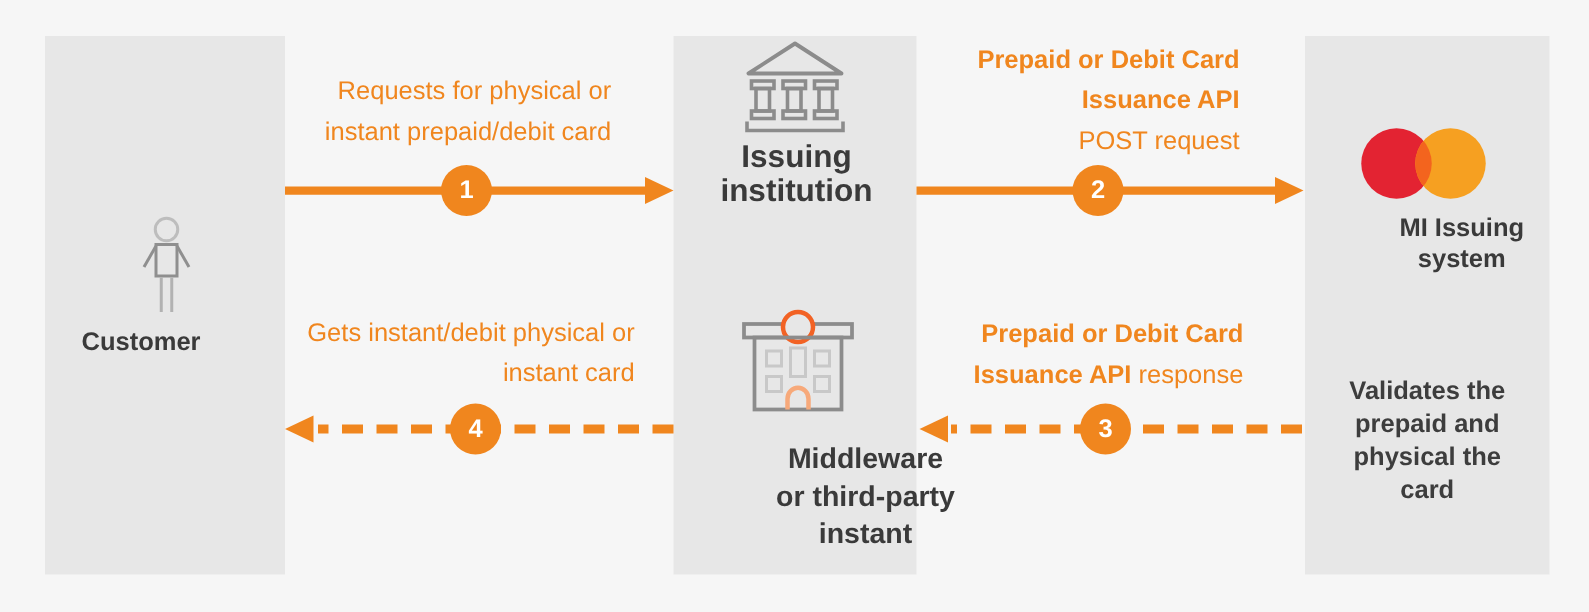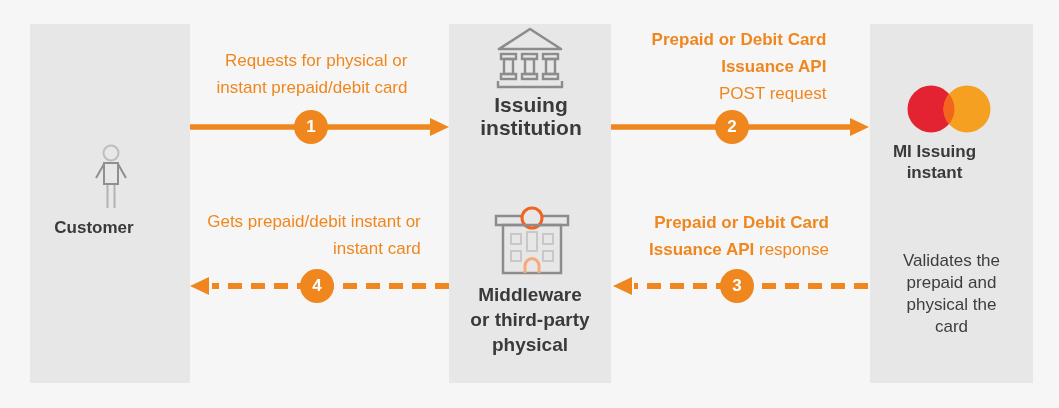--- a/index.html
+++ b/index.html
@@ -28,31 +28,31 @@
 
   .actor-label {
     position: absolute;
     text-align: center;
     color: #3a3a3a;
     font-weight: bold;
     white-space: nowrap;
   }
   #customer-label   { left: 30px;  width: 128px; top: 217px; font-size: 17px; line-height: 22px; }
   #issuing-label    { left: 449px; width: 164px; top: 93px;  font-size: 21px; line-height: 23px; }
-  #middleware-label { left: 449px; width: 162px; top: 282px; font-size: 19px; line-height: 25px; }
-  #mi-label         { left: 870px; width: 129px; top: 141px; font-size: 17px; line-height: 21px; }
+  #middleware-label { left: 449px; width: 162px; top: 294px; font-size: 19px; line-height: 25px; padding-left: 47px; }
+  #mi-label         { left: 870px; width: 129px; top: 141px; font-size: 17px; line-height: 21px; padding-left: 40px; }
 
   #mi-note {
     position: absolute;
     left: 870px; width: 163px; top: 250px;
     text-align: center;
     color: #3d3d3d;
     font-size: 17px;
     line-height: 22px;
-    font-weight: normal;
+    font-weight: bold;
   }
 
   .flow-label {
     position: absolute;
     transform: translateX(-50%);
     text-align: right;
     color: #f0861e;
     font-size: 17px;
     line-height: 27px;
     white-space: nowrap;
@@ -180,40 +180,40 @@
 
   <div class="flow-label" id="flow3-label">
     <div class="b">Prepaid or Debit Card</div>
     <div>
       <span class="b">Issuance API</span>
       <span>response</span>
     </div>
   </div>
 
   <div class="flow-label" id="flow4-label">
-    <div>Gets prepaid/debit instant or</div>
+    <div>Gets instant/debit physical or</div>
     <div>instant card</div>
   </div>
 
   <div class="actor-label" id="customer-label">Customer</div>
 
   <div class="actor-label" id="issuing-label">
     <div>Issuing</div>
     <div>institution</div>
   </div>
 
   <div class="actor-label" id="middleware-label">
     <div>Middleware</div>
     <div>or third-party</div>
-    <div>physical</div>
+    <div>instant</div>
   </div>
 
   <div class="actor-label" id="mi-label">
     <div>MI Issuing</div>
-    <div>instant</div>
+    <div>system</div>
   </div>
 
   <div id="mi-note">
     <div>Validates the</div>
     <div>prepaid and</div>
     <div>physical the</div>
     <div>card</div>
   </div>
 
 </div>

